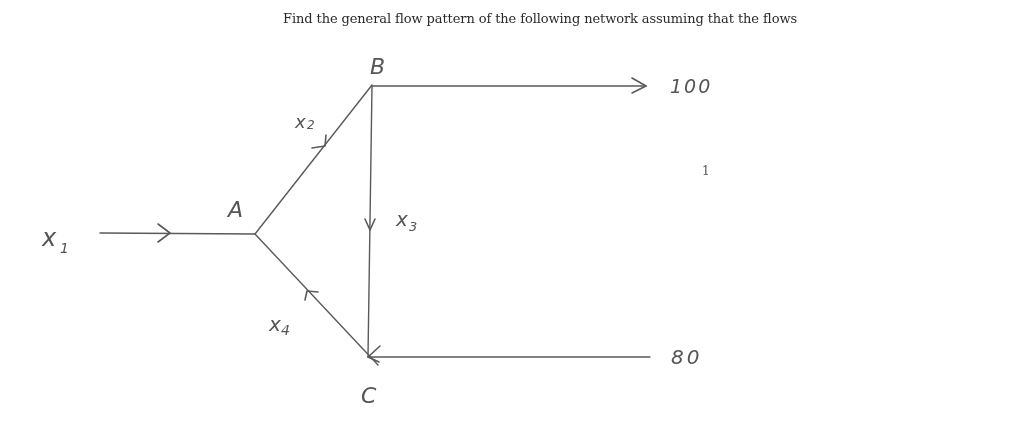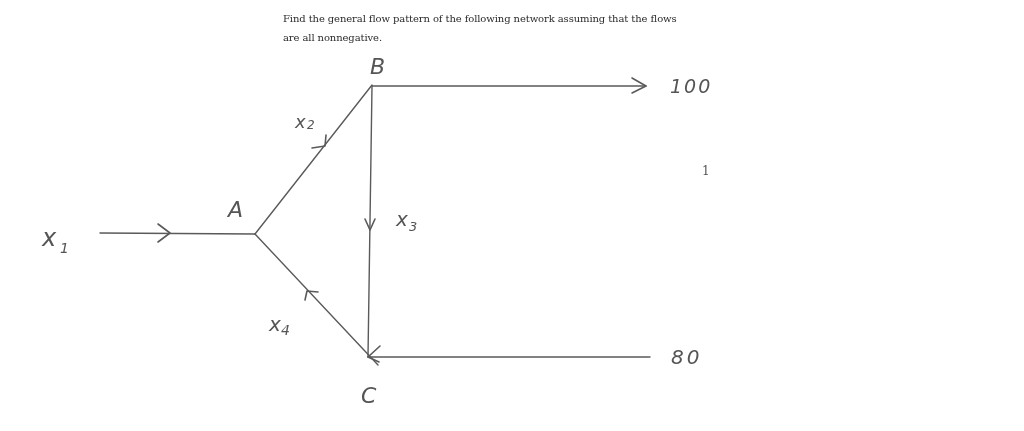--- a/index.html
+++ b/index.html
@@ -12,21 +12,21 @@
       height: 431px;
       position: relative;
       overflow: hidden;
     }
     .problem-text {
       position: absolute;
       left: 283px;
       top: 9px;
       width: 700px;
       font-family: "DejaVu Serif", "Liberation Serif", serif;
-      font-size: 10px;
+      font-size: 13px;
       line-height: 19px;
       color: #2a2a2a;
       letter-spacing: -0.1px;
     }
     .problem-text span { display: block; white-space: nowrap; }
     svg.diagram {
       position: absolute;
       left: 0;
       top: 0;
     }
@@ -52,21 +52,20 @@
       font-family: "DejaVu Serif", "Liberation Serif", serif;
       font-size: 12px;
       fill: #555555;
     }
   </style>
 </head>
 <body>
 
 <div class="problem-text">
   <span>Find the general flow pattern of the following network assuming that the flows</span>
-  <span>are all nonnegative.</span>
 </div>
 
 <svg class="diagram" width="1024" height="431" viewBox="0 0 1024 431">
 
   <g>
     <line class="edge" x1="100" y1="233" x2="255" y2="234"></line>
     <polyline class="arrowhead" points="158,224 170,233 158,242"></polyline>
   </g>
 
   <g>

